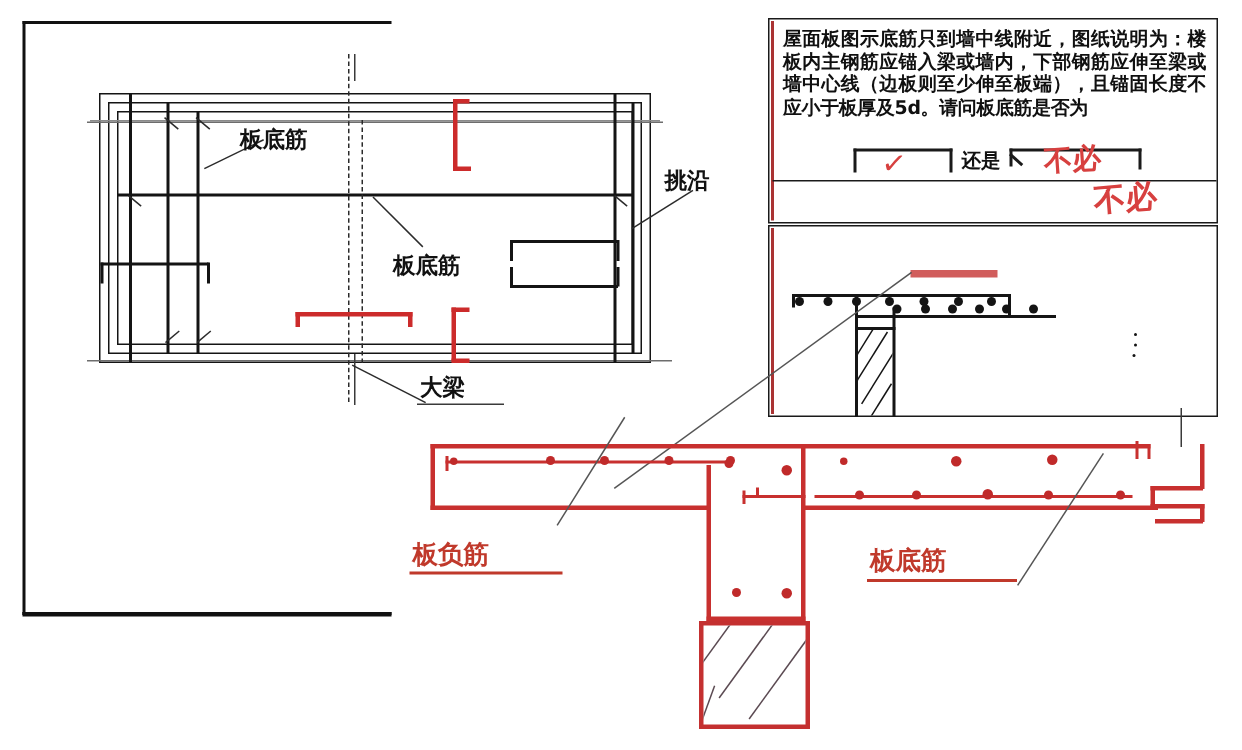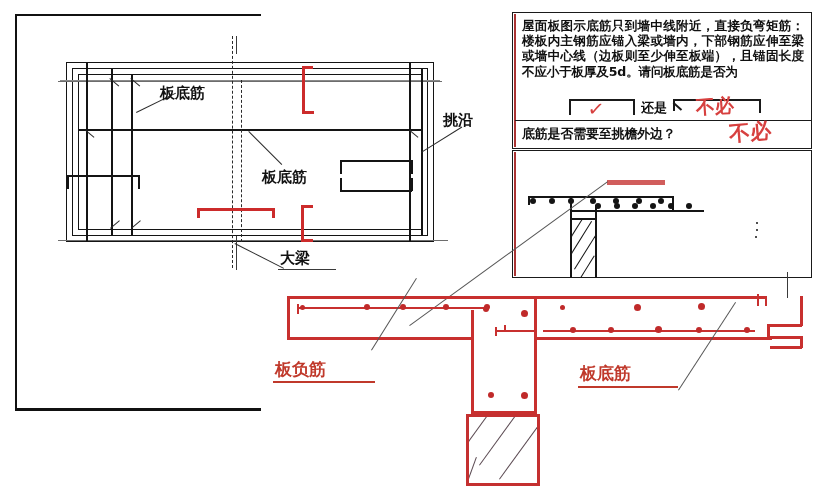--- a/index.html
+++ b/index.html
@@ -155,21 +155,21 @@
   <div class="leader" style="left:235px;top:243px;width:55px;transform:rotate(27deg);"></div>
   <div class="solid-h thin" style="left:278px;top:269px;width:58px;"></div>
   <span class="cn-label" style="left:280px;top:251px;">大梁</span>
 
   <div class="leader" style="left:421px;top:152px;width:48px;transform:rotate(-32deg);"></div>
   <span class="cn-label" style="left:443px;top:113px;">挑沿</span>
 
   <div class="tbox" id="tbox1">
     <span class="accent"></span>
     <div class="body">
-      <p>屋面板图示底筋只到墙中线附近，直接负弯矩筋：楼板内主钢筋应锚入梁或墙内，下部钢筋应伸至梁或墙中心线（边板则至少伸至板端），且锚固长度不应小于板厚及5d。请问板底筋是否为</p>
+      <p>屋面板图示底筋只到墙中线附近，图纸说明为：楼板内主钢筋应锚入梁或墙内，下部钢筋应伸至梁或墙中心线（边板则至少伸至板端），且锚固长度不应小于板厚及5d。请问板底筋是否为</p>
     </div>
 
     <div class="brk" style="left:56px;top:86px;width:66px;height:18px;">
       <i style="left:0;top:0;width:66px;height:2px;"></i>
       <i style="left:0;top:0;width:2px;height:16px;"></i>
       <i style="left:64px;top:0;width:2px;height:16px;"></i>
     </div>
 
     <span class="ink" style="left:76px;top:83px;font-size:20px;transform:rotate(6deg);">✓</span>
 
@@ -178,21 +178,20 @@
     <div class="brk" style="left:160px;top:86px;width:88px;height:18px;">
       <i style="left:0;top:0;width:88px;height:2px;"></i>
       <i style="left:0;top:0;width:2px;height:12px;"></i>
       <i style="left:86px;top:0;width:2px;height:14px;"></i>
       <i style="left:1px;top:3px;width:11px;height:1.6px;transform:rotate(42deg);transform-origin:0 0;"></i>
     </div>
 
     <span class="ink" style="left:182px;top:82px;font-size:19px;transform:rotate(-4deg);">不必</span>
 
     <div class="divider"></div>
-    <p class="q2">底筋是否需要至挑檐外边？</p>
 
     <span class="ink" style="left:215px;top:107px;font-size:21px;transform:rotate(-5deg);">不必</span>
   </div>
 
   <div class="tbox" id="tbox2">
     <span class="accent"></span>
   </div>
 
   <div class="abs" style="left:607px;top:180px;width:58px;height:5px;background:#c9413f;opacity:.85;"></div>
 

